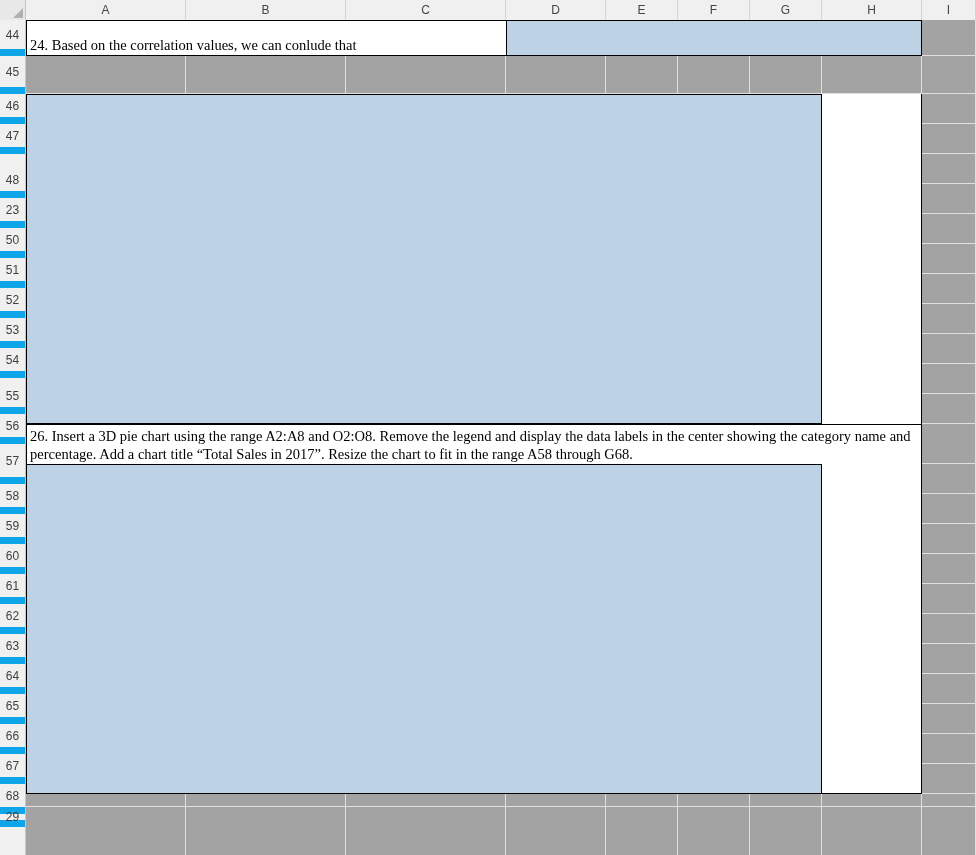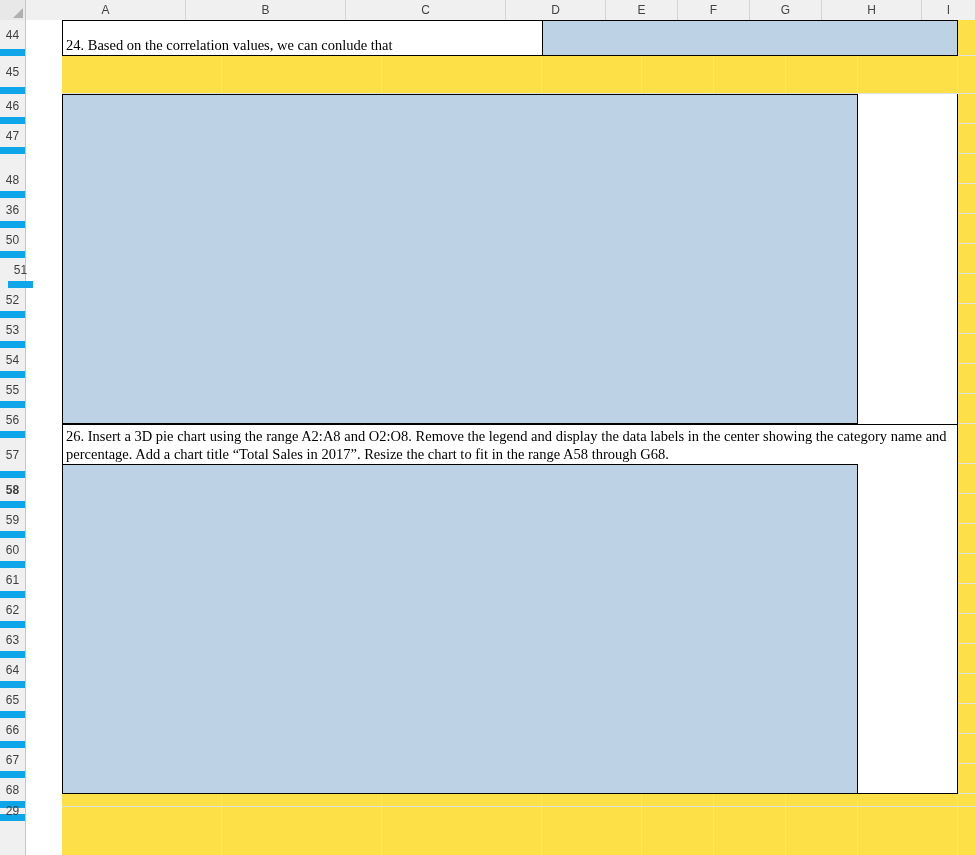--- a/index.html
+++ b/index.html
@@ -66,22 +66,21 @@
     border-bottom: 7px solid #0ea5e9;
     display: flex;
     align-items: center;
     justify-content: center;
   }
 
   .grid {
     position: relative;
     width: calc(976px - 26px);
     height: 100%;
-    background: #fde047;
-    margin-left: 36px;
+    background: #a3a3a3;
   }
 
   
   .gl { position: absolute; background: #e0e0e0; }
   .gl.v { width: 1px; top: 0; bottom: 0; }
   .gl.h { height: 1px; left: 0; right: 0; }
 
   
   .cell {
     position: absolute;
@@ -128,30 +127,30 @@
     </div>
 
   <div class="body">
     <div class="rowhdrs">
 
     <div class="rowhdr" style="height: 36px;">44</div>
         <div class="rowhdr" style="height: 38px;">45</div>
         <div class="rowhdr" style="height: 30px;">46</div>
         <div class="rowhdr" style="height: 30px;">47</div>
         <div class="rowhdr" style="height: 30px; margin-top: 14px;">48</div>
-        <div class="rowhdr" style="height: 30px;">36</div>
+        <div class="rowhdr" style="height: 30px;">23</div>
         <div class="rowhdr" style="height: 30px;">50</div>
-        <div class="rowhdr" style="height: 30px; margin-left: 8px;">51</div>
+        <div class="rowhdr" style="height: 30px;">51</div>
         <div class="rowhdr" style="height: 30px;">52</div>
         <div class="rowhdr" style="height: 30px;">53</div>
         <div class="rowhdr" style="height: 30px;">54</div>
-        <div class="rowhdr" style="height: 30px;">55</div>
+        <div class="rowhdr" style="height: 30px; margin-top: 6px;">55</div>
         <div class="rowhdr" style="height: 30px;">56</div>
         <div class="rowhdr" style="height: 40px;">57</div>
-        <div class="rowhdr" style="height: 30px; font-weight: bold;">58</div>
+        <div class="rowhdr" style="height: 30px;">58</div>
         <div class="rowhdr" style="height: 30px;">59</div>
         <div class="rowhdr" style="height: 30px;">60</div>
         <div class="rowhdr" style="height: 30px;">61</div>
         <div class="rowhdr" style="height: 30px;">62</div>
         <div class="rowhdr" style="height: 30px;">63</div>
         <div class="rowhdr" style="height: 30px;">64</div>
         <div class="rowhdr" style="height: 30px; text-align: center;">65</div>
         <div class="rowhdr" style="height: 30px;">66</div>
         <div class="rowhdr" style="height: 30px;">67</div>
         <div class="rowhdr" style="height: 30px;">68</div>

